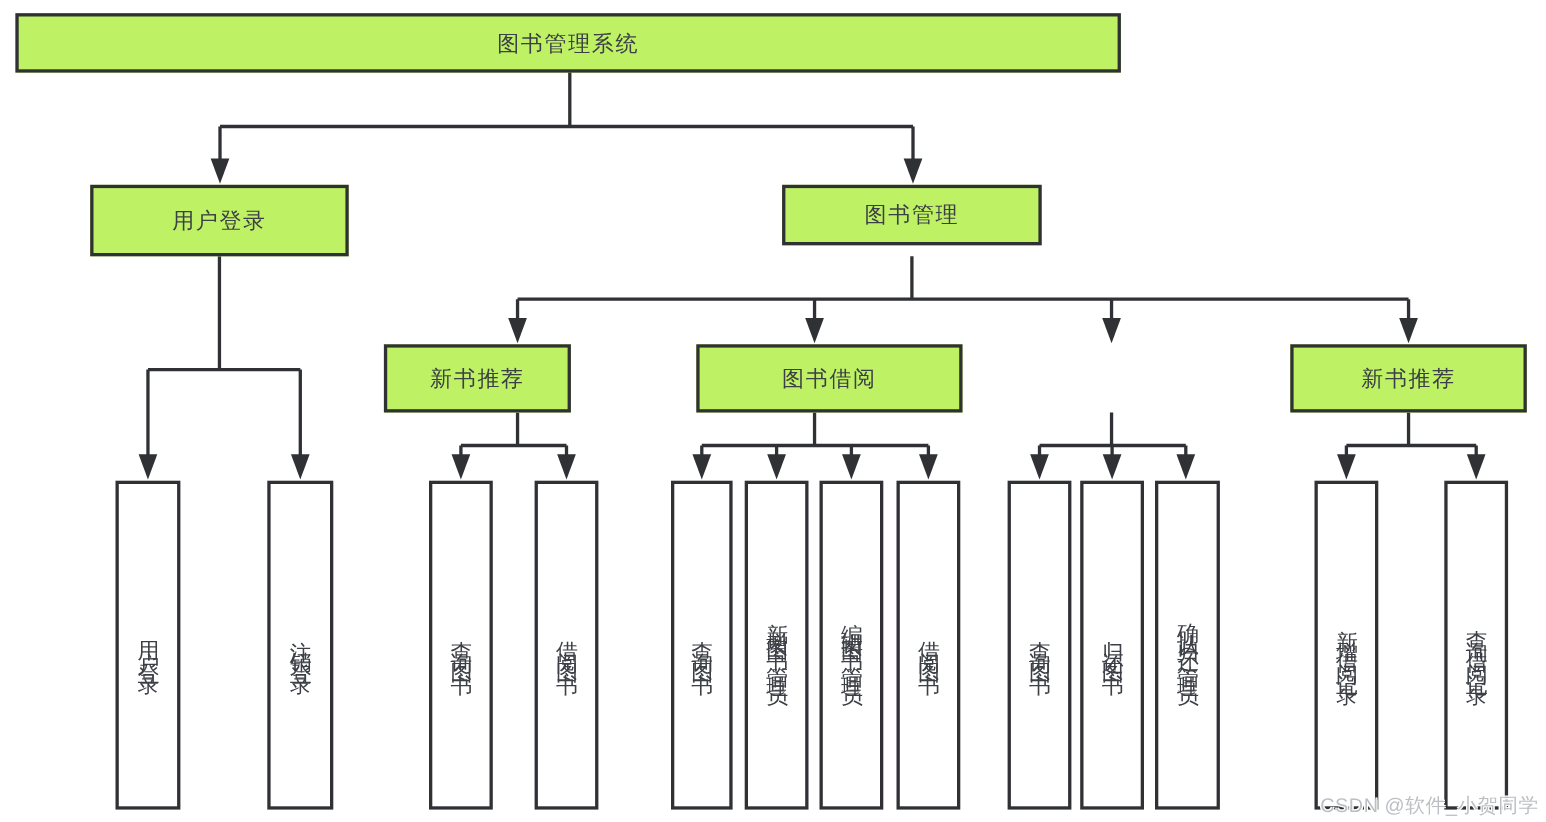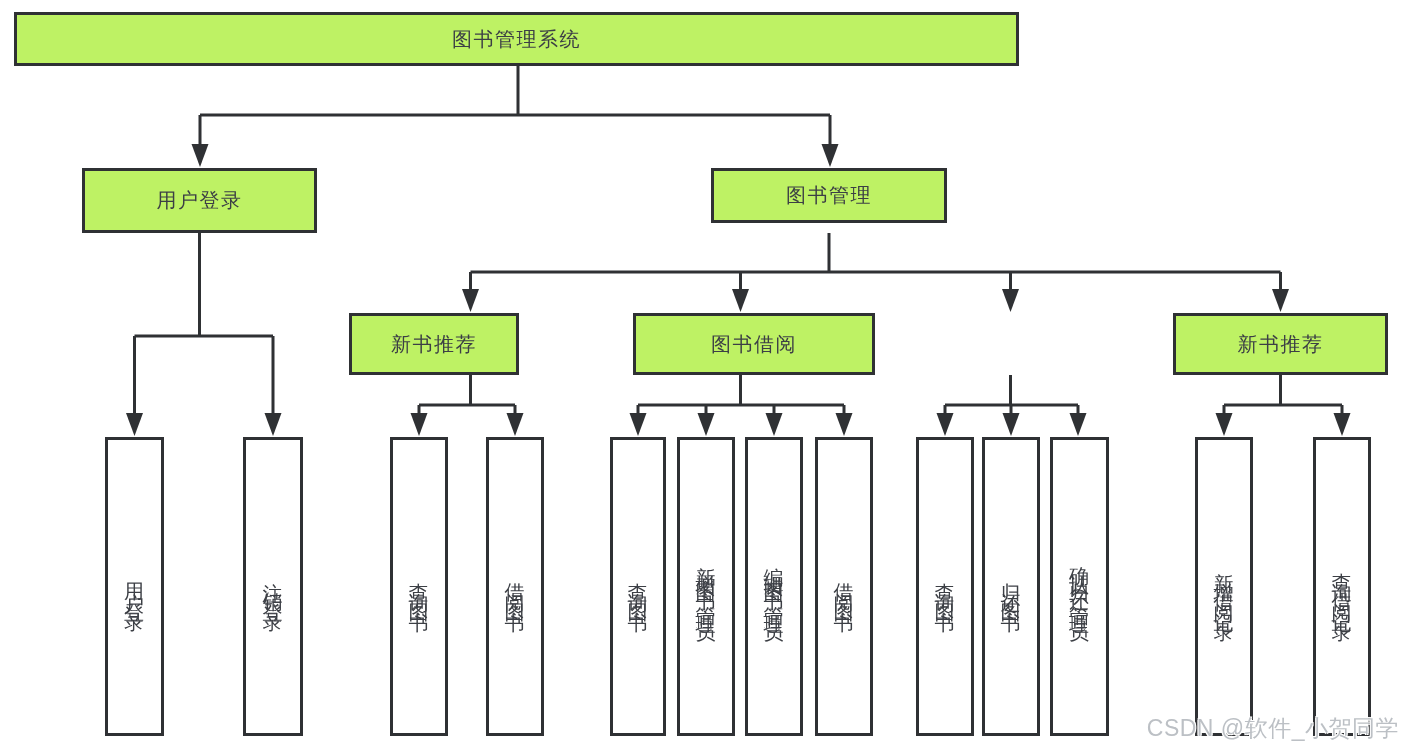--- a/index.html
+++ b/index.html
@@ -57,21 +57,21 @@
     letter-spacing: 10px;
     line-height: 1;
     color: var(--text);
     white-space: nowrap;
   }
   .vbox.tight .vtext { letter-spacing: 8px; }
   #watermark {
     position: absolute;
     right: 6px;
     bottom: 3px;
-    font-size: 23px;
+    font-size: 18px;
     letter-spacing: 0.5px;
     color: var(--watermark);
     text-shadow: 1px 1px 0 #fff, -1px -1px 0 #fff, 1px -1px 0 #fff, -1px 1px 0 #fff;
     z-index: 3;
   }
 </style>
 </head>
 <body>
 
 <div id="canvas">

